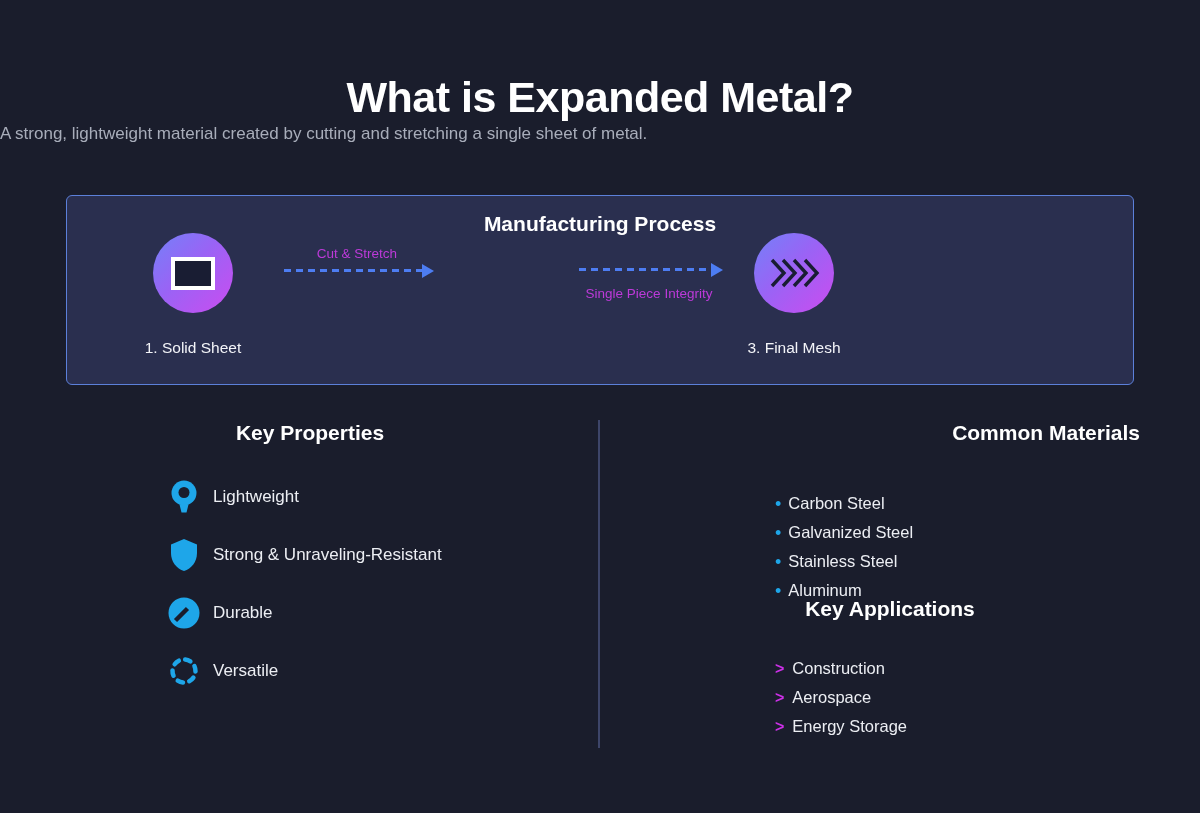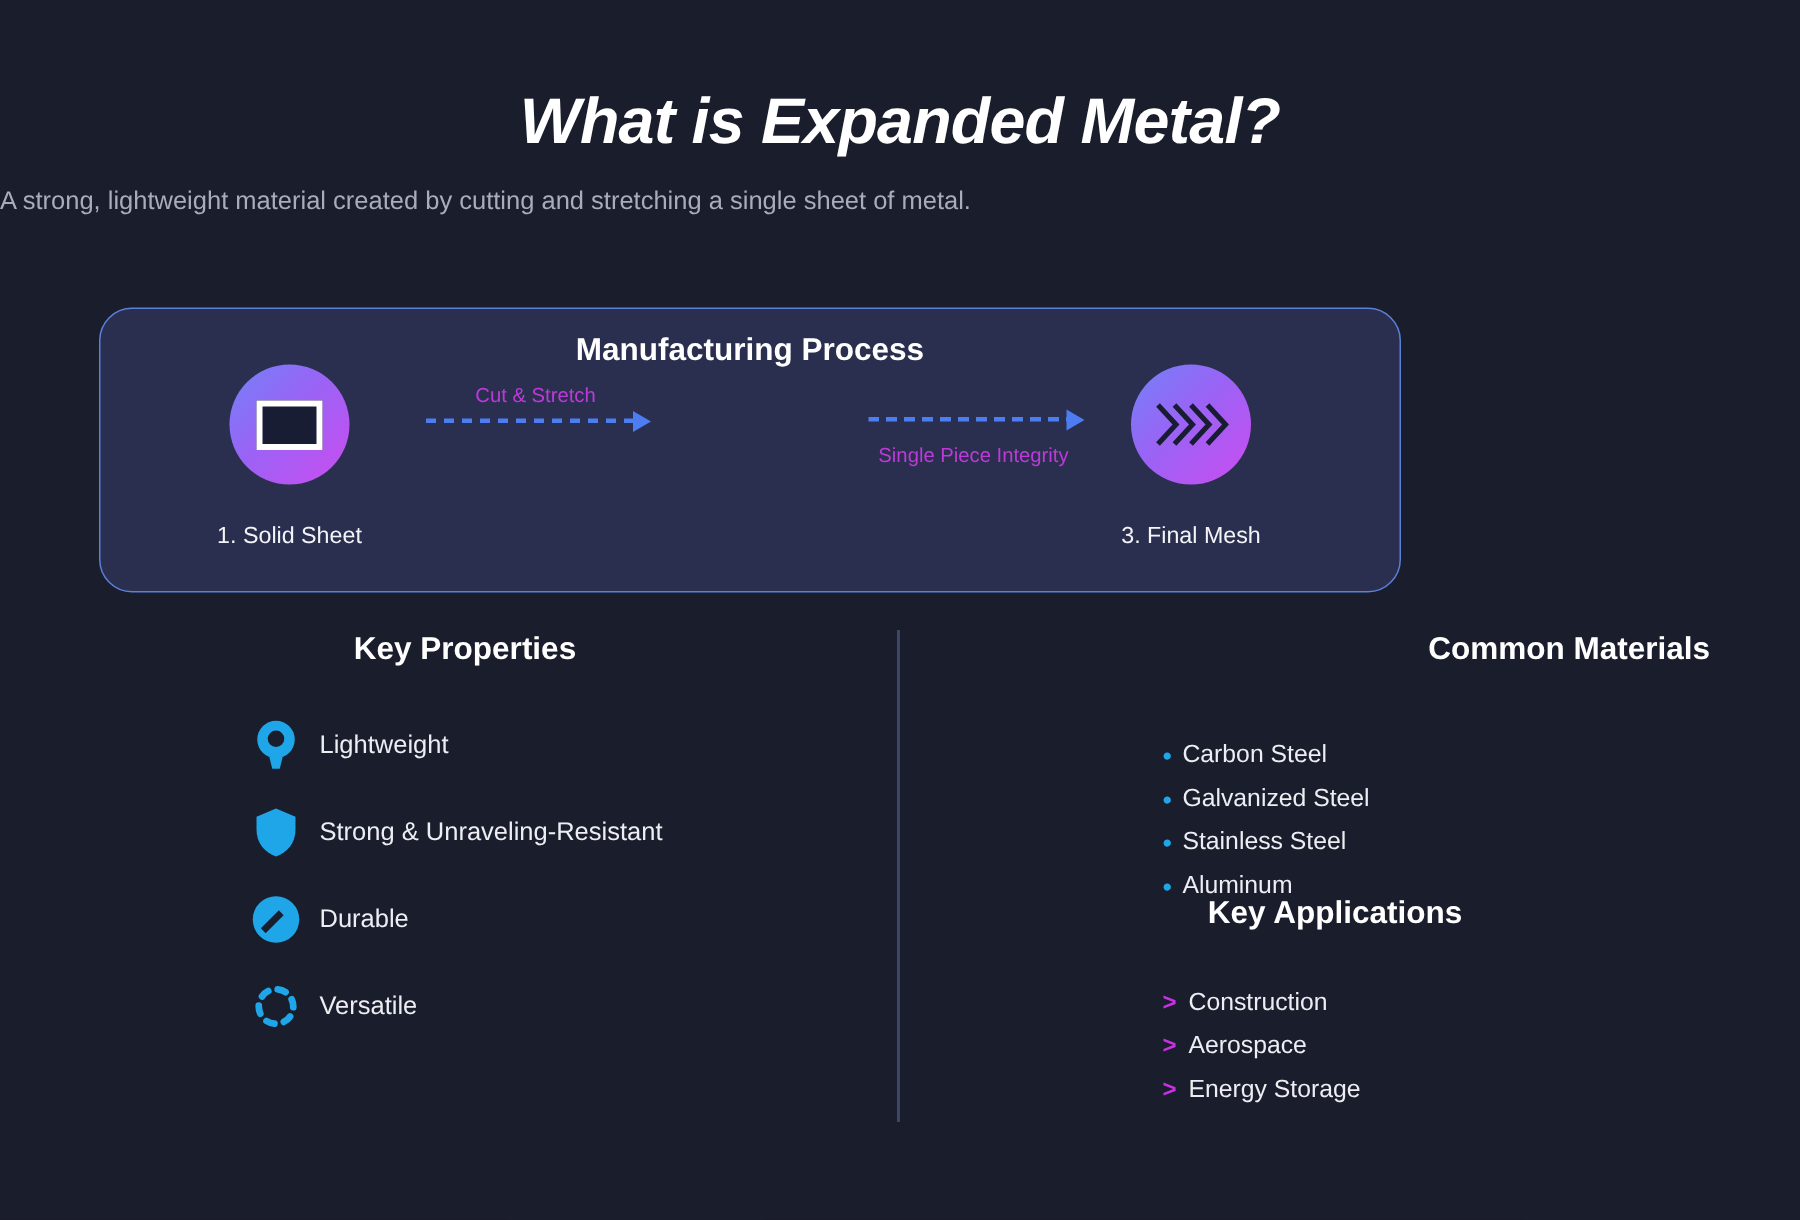--- a/index.html
+++ b/index.html
@@ -7,38 +7,37 @@
   body {
     position: relative;
     background: #1a1d2c;
     font-family: "Liberation Sans", sans-serif;
     overflow: hidden;
     color: #e9ebf1;
   }
 
   
   .page-title {
-    position: absolute; top: 57px; left: 0; width: 1200px;
+    position: absolute; top: 73px; left: 0; width: 1200px;
     text-align: center;
     font-size: 43px; font-weight: bold; color: #ffffff;
     letter-spacing: -0.5px;
-    font-style: italic;
   }
   .page-subtitle {
     position: absolute; top: 124px; left: 0; width: 1200px;
     font-size: 17px; color: #a8adba; font-weight: normal;
   }
 
   
   .process-panel {
-    position: absolute; left: 66px; top: 205px;
-    width: 868px; height: 190px;
+    position: absolute; left: 66px; top: 195px;
+    width: 1068px; height: 190px;
     background: #2a2f4f;
     border: 1.5px solid #5c80da;
-    border-radius: 22px;
+    border-radius: 6px;
   }
   .process-title {
     position: absolute; top: 16px; left: 0; width: 100%;
     text-align: center;
     font-size: 21px; font-weight: bold; color: #ffffff;
   }
   .process-step {
     position: absolute; width: 160px; top: 37px;
     display: flex; flex-direction: column; align-items: center;
   }

